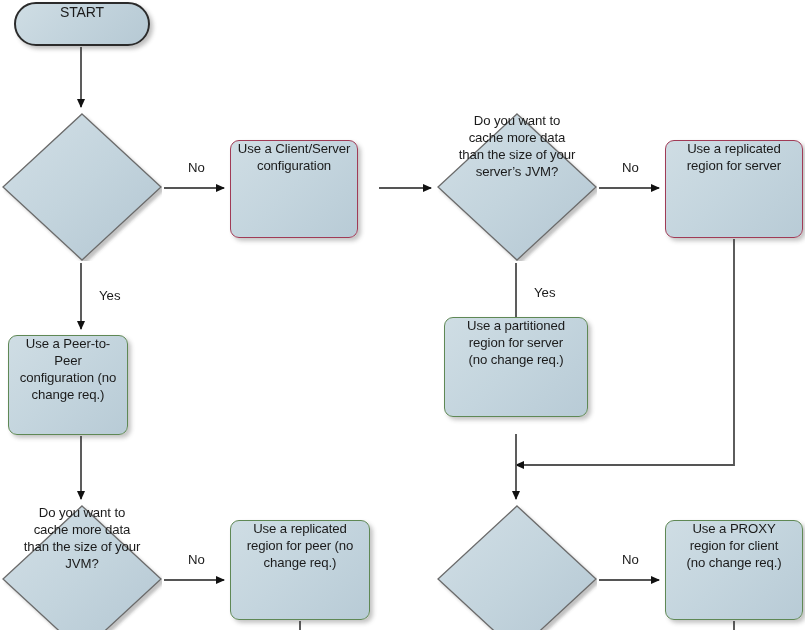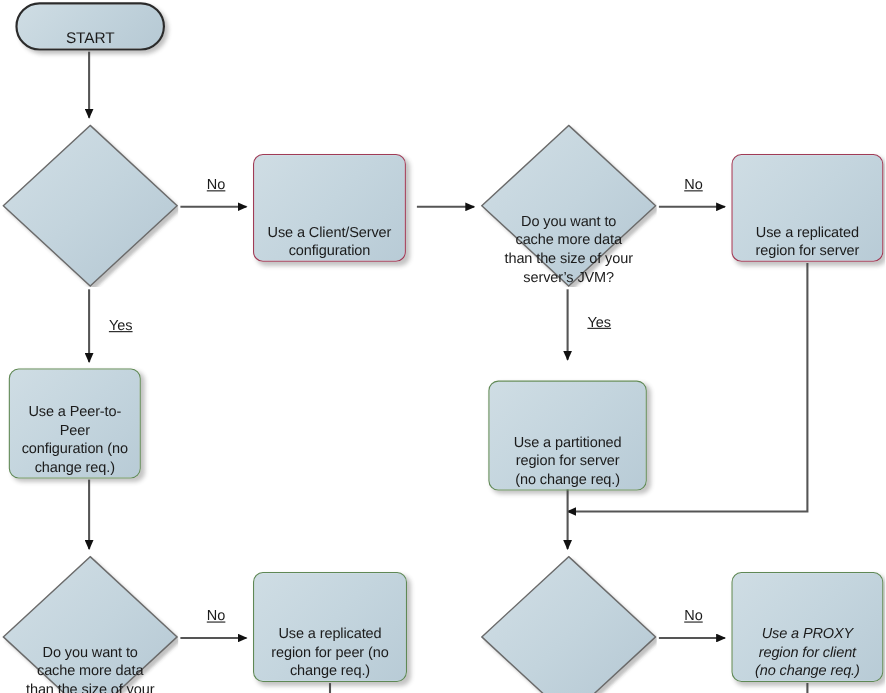--- a/index.html
+++ b/index.html
@@ -23,21 +23,21 @@
     left: 0;
     top: 0;
     width: 805px;
     height: 630px;
     pointer-events: none;
   }
   .node {
     position: absolute;
     box-sizing: border-box;
     display: flex;
-    align-items: flex-end;
+    align-items: flex-start;
     justify-content: center;
     text-align: center;
     color: #1b1b1b;
     font-size: 13.2px;
     line-height: 1.28;
     letter-spacing: -0.1px;
   }
   .node .label {
     position: relative;
     z-index: 3;
@@ -72,21 +72,20 @@
     width: 100%; height: 100%;
     z-index: 1;
   }
   .decision .label { z-index: 4; }
   .edge-label {
     position: absolute;
     font-size: 13.2px;
     color: #1b1b1b;
     z-index: 5;
     white-space: nowrap;
-    text-decoration: underline;
   }
 </style>
 </head>
 <body>
 
 <div id="canvas">
 
   <svg id="edge-layer" viewBox="0 0 805 630" width="805" height="630" xmlns="http://www.w3.org/2000/svg">
     <defs>
       <marker id="arrowhead" markerWidth="9" markerHeight="8" refX="8" refY="4" orient="auto" markerUnits="userSpaceOnUse">
@@ -121,21 +120,21 @@
 
   <div id="nodes-group">
       <div class="node term" style="left: 14px; top: 2px; width: 136px; height: 44px;">
         <span class="label">START</span>
       </div>
       <div class="node decision" style="left: 2px; top: 113px; width: 160px; height: 148px;">
         <svg class="dshape" viewBox="0 0 160 148" preserveAspectRatio="none">
           <polygon points="80,1 159,74 80,147 1,74" fill="url(#diamondfill)" stroke="#6b6b6b" stroke-width="1.3" filter="url(#nodeshadow)"></polygon>
         </svg>
       </div>
-      <div class="node proc maroon" style="left: 230px; top: 140px; width: 139px; height: 98px;">
+      <div class="node proc maroon" style="left: 230px; top: 140px; width: 128px; height: 98px;">
         <span class="label">Use a Client/Server
 configuration</span>
       </div>
       <div class="node decision" style="left: 437px; top: 113px; width: 160px; height: 148px;">
         <svg class="dshape" viewBox="0 0 160 148" preserveAspectRatio="none">
           <polygon points="80,1 159,74 80,147 1,74" fill="url(#diamondfill)" stroke="#6b6b6b" stroke-width="1.3" filter="url(#nodeshadow)"></polygon>
         </svg>
         <span class="label">Do you want to
 cache more data
 than the size of your
@@ -143,21 +142,21 @@
       </div>
       <div class="node proc maroon" style="left: 665px; top: 140px; width: 138px; height: 98px;">
         <span class="label">Use a replicated
 region for server</span>
       </div>
       <div class="node proc green" style="left: 8px; top: 335px; width: 120px; height: 100px;">
         <span class="label">Use a Peer-to-Peer
 configuration (no
 change req.)</span>
       </div>
-      <div class="node proc green" style="left: 444px; top: 346px; width: 144px; height: 100px;">
+      <div class="node proc green" style="left: 444px; top: 317px; width: 144px; height: 100px;">
         <span class="label">Use a partitioned
 region for server
 (no change req.)</span>
       </div>
       <div class="node decision" style="left: 2px; top: 505px; width: 160px; height: 148px;">
         <svg class="dshape" viewBox="0 0 160 148" preserveAspectRatio="none">
           <polygon points="80,1 159,74 80,147 1,74" fill="url(#diamondfill)" stroke="#6b6b6b" stroke-width="1.3" filter="url(#nodeshadow)"></polygon>
         </svg>
         <span class="label">Do you want to
 cache more data
@@ -167,21 +166,21 @@
       <div class="node proc green" style="left: 230px; top: 520px; width: 140px; height: 100px;">
         <span class="label">Use a replicated
 region for peer (no
 change req.)</span>
       </div>
       <div class="node decision" style="left: 437px; top: 505px; width: 160px; height: 148px;">
         <svg class="dshape" viewBox="0 0 160 148" preserveAspectRatio="none">
           <polygon points="80,1 159,74 80,147 1,74" fill="url(#diamondfill)" stroke="#6b6b6b" stroke-width="1.3" filter="url(#nodeshadow)"></polygon>
         </svg>
       </div>
-      <div class="node proc green" style="left: 665px; top: 520px; width: 138px; height: 100px; font-style: italic;">
+      <div class="node proc green" style="left: 665px; top: 520px; width: 138px; height: 100px;">
         <span class="label">Use a PROXY
 region for client
 (no change req.)</span>
       </div>
     </div>
   <div id="edge-labels-group">
       <span class="edge-label" style="left: 188px; top: 160px;">No</span>
       <span class="edge-label" style="left: 622px; top: 160px;">No</span>
       <span class="edge-label" style="left: 99px; top: 288px;">Yes</span>
       <span class="edge-label" style="left: 534px; top: 285px;">Yes</span>

